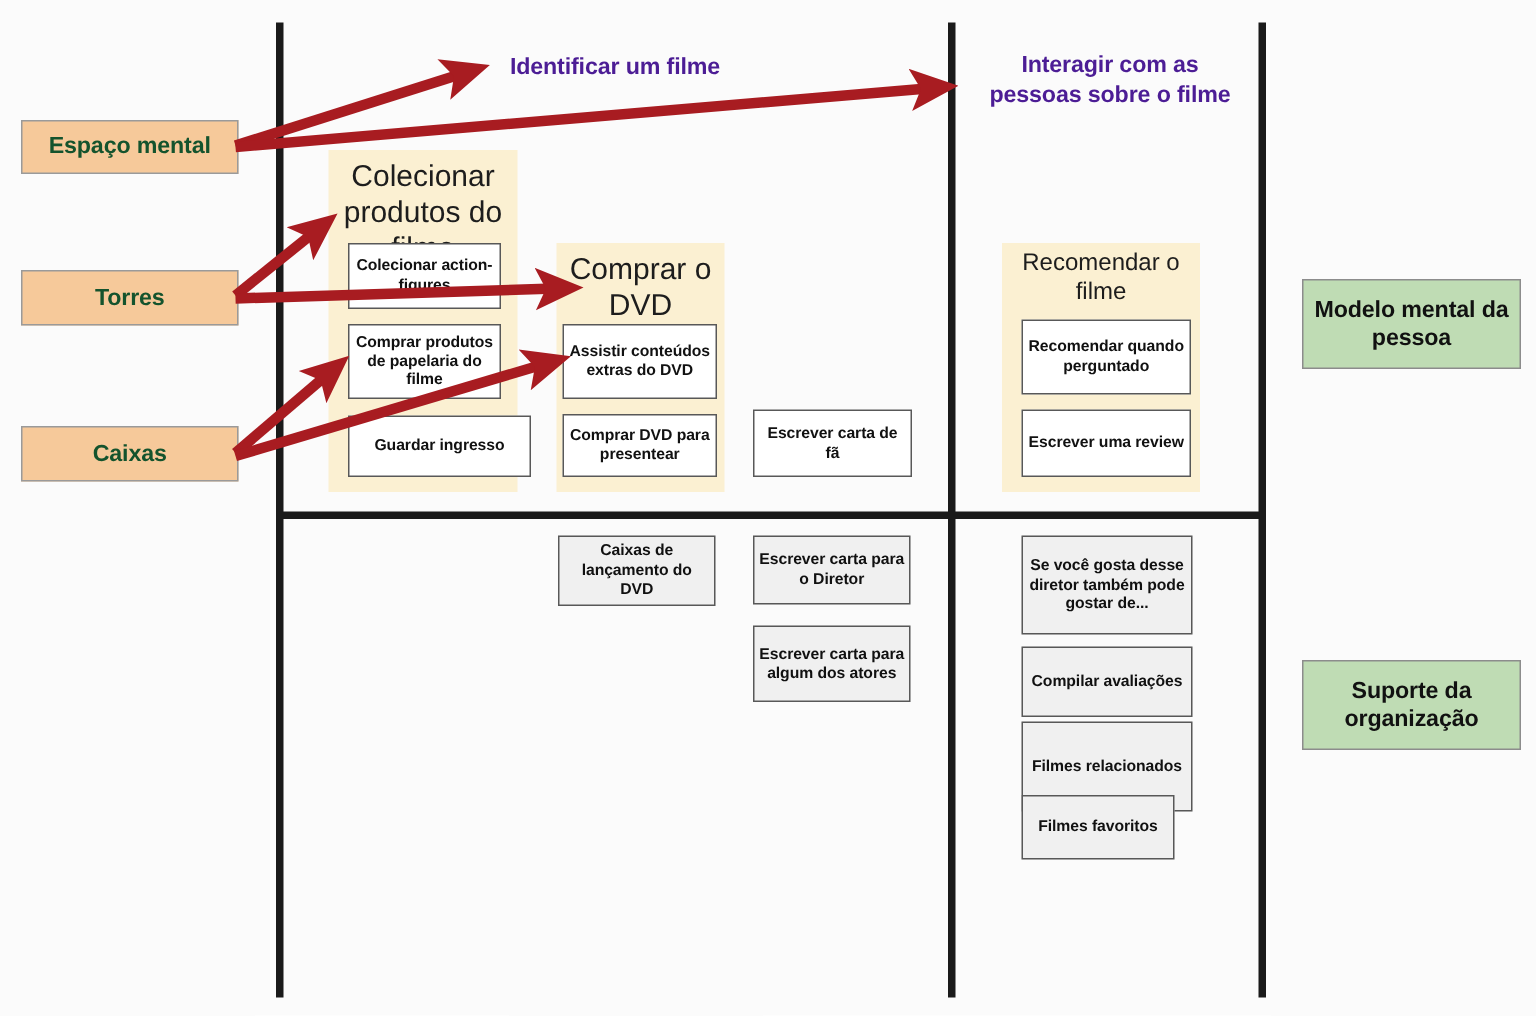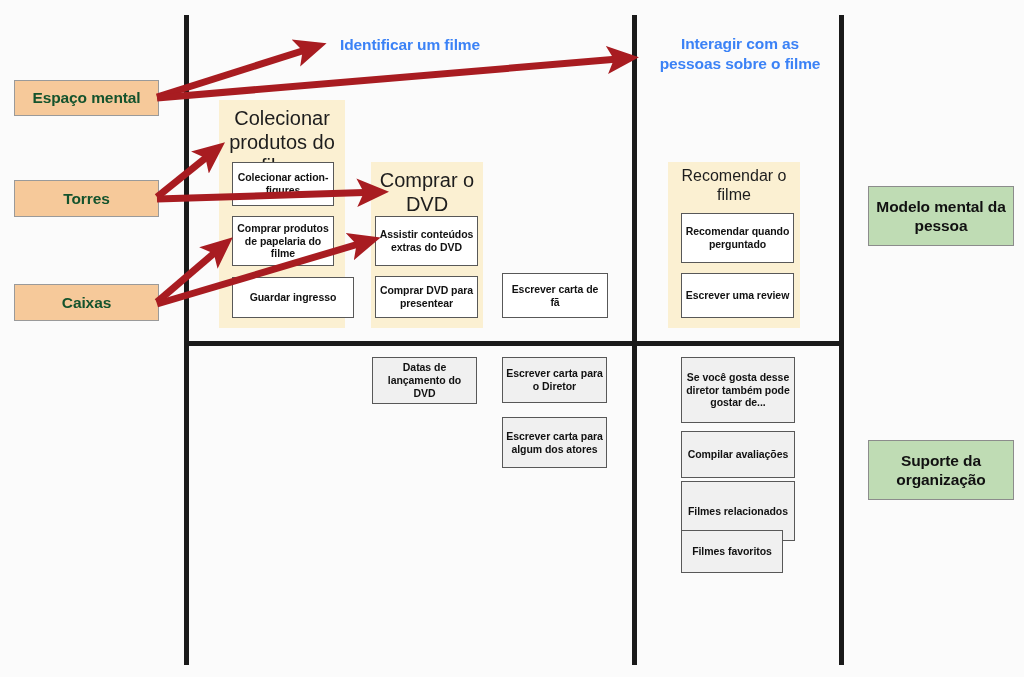--- a/index.html
+++ b/index.html
@@ -28,21 +28,21 @@
     background: #1a1a1a;
   }
 
   
   .col-header {
     position: absolute;
     text-align: center;
     font-weight: bold;
     font-size: 15.5px;
     line-height: 1.3;
-    color: #3b82f6;
+    color: #4c1d95;
     letter-spacing: -0.1px;
   }
 
   
   .chip-orange {
     position: absolute;
     background: #f6c99a;
     border: 1.5px solid #9a9a9a;
     display: flex;
     align-items: center;
@@ -146,21 +146,21 @@
   <div class="card" style="left:375px; top:276px; width:103px; height:42px;">Comprar DVD para presentear</div>
   <div class="card" style="left:375px; top:216px; width:103px; height:50px;">Assistir conteúdos extras do DVD</div>
 
   <div class="card" style="left:502px; top:273px; width:106px; height:45px;">Escrever carta de fã</div>
 
   <div class="group" style="left:668px; top:162px; width:132px; height:166px;"></div>
   <div class="group-title" style="left:668px; top:166px; width:132px; font-size:16px;">Recomendar o filme</div>
   <div class="card" style="left:681px; top:213px; width:113px; height:50px;">Recomendar quando perguntado</div>
   <div class="card" style="left:681px; top:273px; width:113px; height:45px;">Escrever uma review</div>
 
-  <div class="card grey" style="left:372px; top:357px; width:105px; height:47px;">Datas de lançamento do DVD</div>
+  <div class="card grey" style="left:372px; top:357px; width:105px; height:47px;">Caixas de lançamento do DVD</div>
 
   <div class="card grey" style="left:502px; top:357px; width:105px; height:46px;">Escrever carta para o Diretor</div>
   <div class="card grey" style="left:681px; top:357px; width:114px; height:66px;">Se você gosta desse diretor também pode gostar de...</div>
 
   <div class="card grey" style="left:502px; top:417px; width:105px; height:51px;">Escrever carta para algum dos atores</div>
   <div class="card grey" style="left:681px; top:431px; width:114px; height:47px;">Compilar avaliações</div>
   <div class="card grey" style="left:681px; top:481px; width:114px; height:60px;">Filmes relacionados</div>
   <div class="card grey" style="left:681px; top:530px; width:102px; height:43px;">Filmes favoritos</div>
 
   <svg id="arrows" viewBox="0 0 1024 677">

